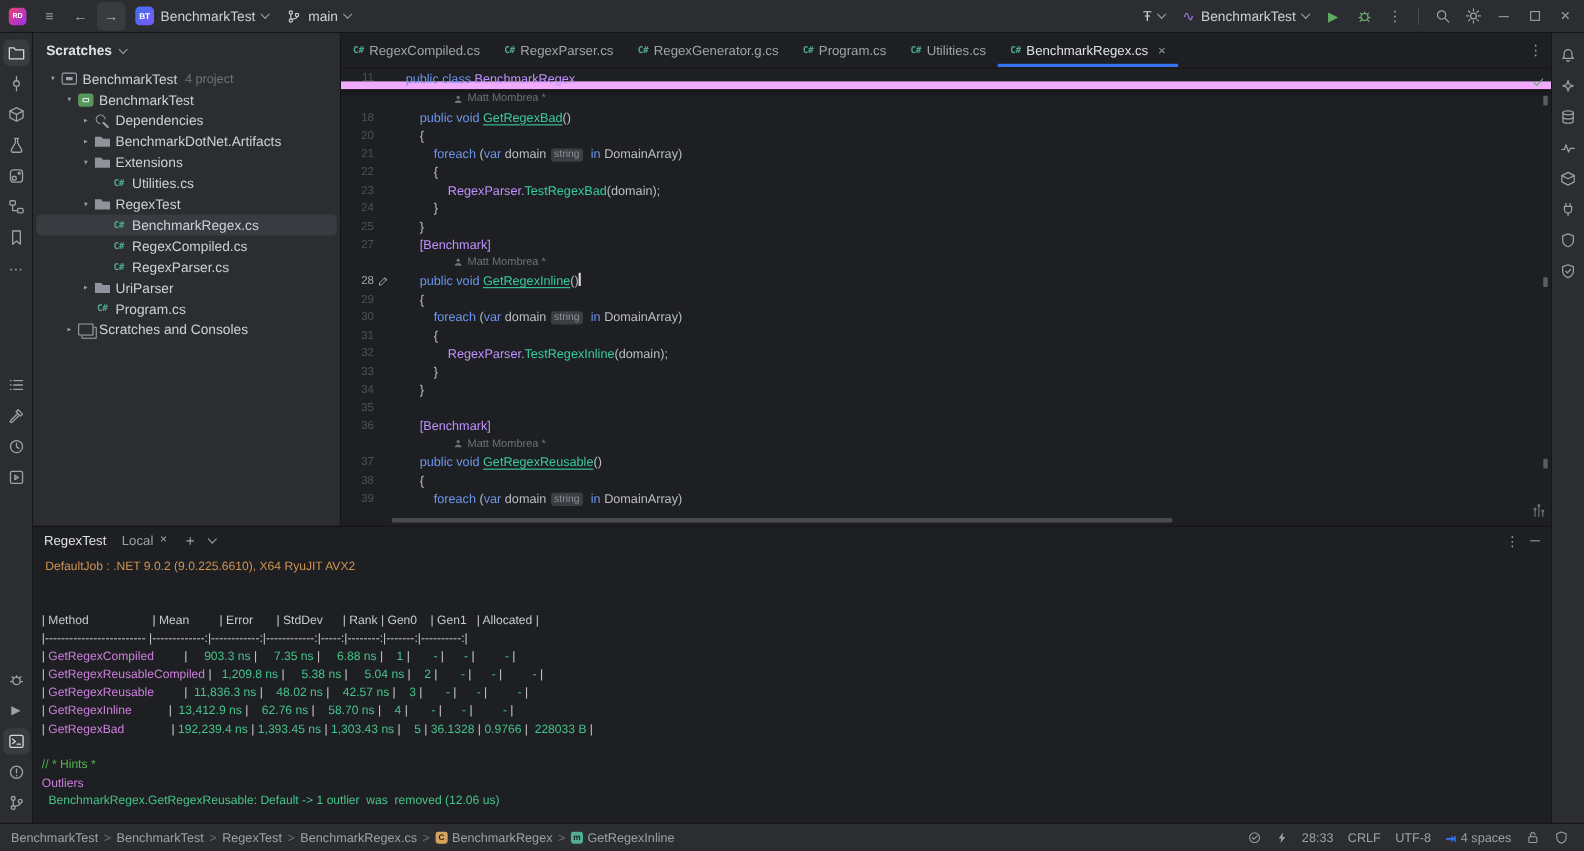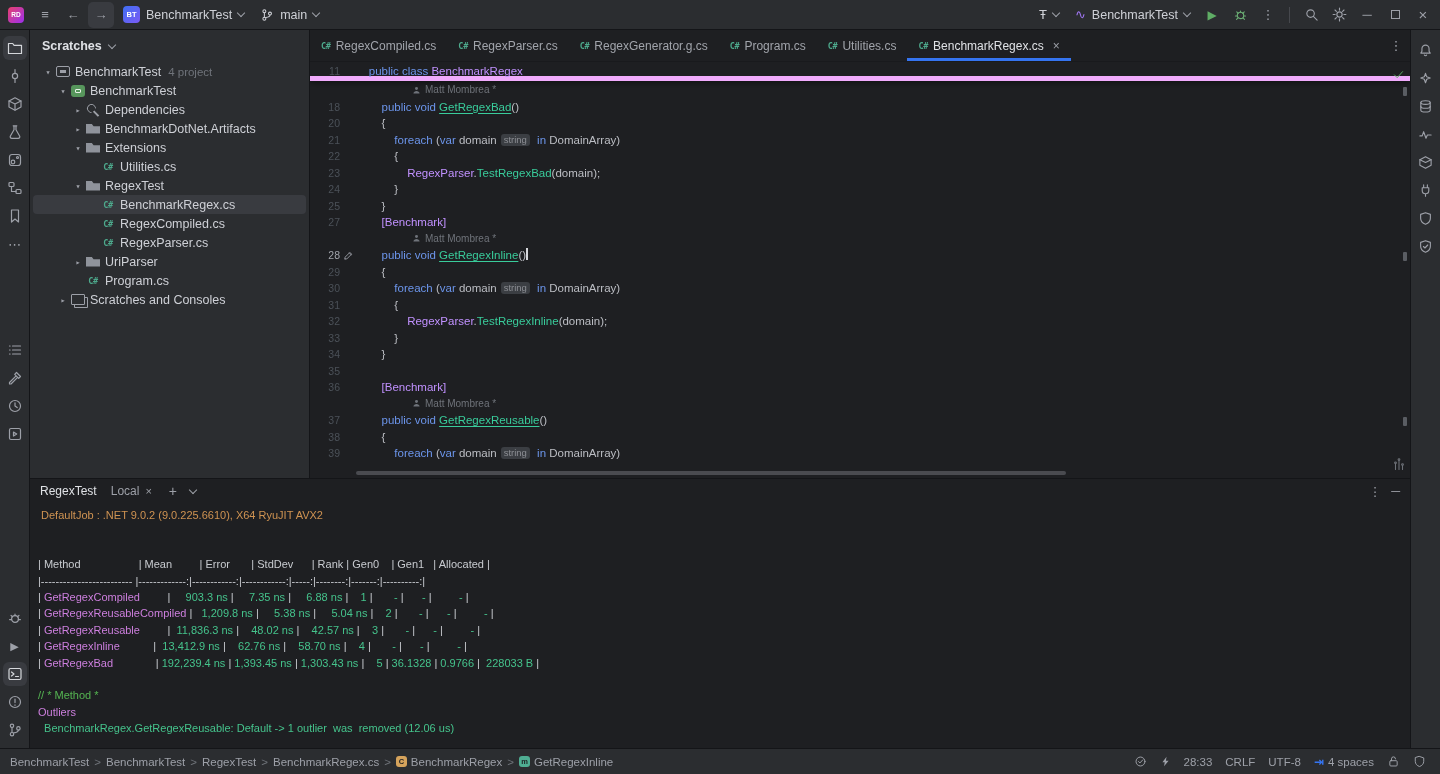--- a/index.html
+++ b/index.html
@@ -69,21 +69,21 @@
   .tabbar{height:32px;display:flex;align-items:stretch;border-bottom:1px solid #191a1d;background:var(--bg)}
   .tabs{display:flex;flex:1;overflow:hidden}
   .tab{position:relative;display:flex;align-items:center;gap:5px;padding:0 11px;color:#a1a4ab;font-size:12px}
   .tab.active{color:var(--txt)}
   .tab.active::after{content:"";position:absolute;left:0;right:0;bottom:0;height:3px;background:var(--accent)}
   .csico{font-size:8.5px;font-weight:bold;color:#4da98c;letter-spacing:-.3px}
   .tclose{margin-left:4px;color:var(--txt2);font-size:12px}
   .tabs-more{width:28px;color:var(--txt2);display:flex;align-items:center;justify-content:center;font-size:13px}
   .editor{position:absolute;top:32px;left:0;right:0;bottom:0;overflow:hidden}
   .sticky{height:19px;background:var(--bg);box-shadow:0 2px 6px rgba(0,0,0,.45);position:relative;z-index:3;
-    border-bottom:5px solid #f0abfc;padding-top:1px}
+    border-bottom:7px solid #f0abfc;padding-top:1px}
   .code{position:absolute;top:20px;left:0;right:12px;bottom:8px;overflow:hidden}
   .crow{display:flex;height:16.5px;line-height:16.5px;font-size:11.5px;white-space:pre;
     font-family:"DejaVu Sans Mono","Liberation Mono",monospace}
   .gut{flex:0 0 46px;display:inline-flex;justify-content:flex-end;align-items:center}
   .lnum{width:28px;text-align:right;color:#4b5158;font-size:10.5px}
   .lnum.cur{color:#a1a4ab}
   .gslot{width:16px;display:inline-flex;justify-content:center;align-items:center}
   .ccontent{flex:1;white-space:pre;overflow:hidden}
   .hintrow{display:inline-flex;align-items:center;gap:4px;padding-left:56px;
     font-family:"Liberation Sans",sans-serif;font-size:10px;color:var(--dim)}
@@ -537,21 +537,21 @@
       <div class="tline mono"></div>
       <div class="tline mono"></div>
       <div class="tline mono"><span class="t-pln">| Method                   | Mean         | Error       | StdDev      | Rank | Gen0    | Gen1   | Allocated |</span></div>
       <div class="tline mono"><span class="t-pln">|------------------------- |-------------:|------------:|------------:|-----:|--------:|-------:|----------:|</span></div>
       <div class="tline mono"><span class="t-pln">| </span><span class="t-mag">GetRegexCompiled        </span><span class="t-pln"> | </span><span class="t-teal">    903.3 ns</span><span class="t-pln"> | </span><span class="t-teal">    7.35 ns</span><span class="t-pln"> | </span><span class="t-teal">    6.88 ns</span><span class="t-pln"> | </span><span class="t-teal">   1</span><span class="t-pln"> | </span><span class="t-teal">      -</span><span class="t-pln"> | </span><span class="t-teal">     -</span><span class="t-pln"> | </span><span class="t-teal">        -</span><span class="t-pln"> |</span></div>
       <div class="tline mono"><span class="t-pln">| </span><span class="t-mag">GetRegexReusableCompiled</span><span class="t-pln"> | </span><span class="t-teal">  1,209.8 ns</span><span class="t-pln"> | </span><span class="t-teal">    5.38 ns</span><span class="t-pln"> | </span><span class="t-teal">    5.04 ns</span><span class="t-pln"> | </span><span class="t-teal">   2</span><span class="t-pln"> | </span><span class="t-teal">      -</span><span class="t-pln"> | </span><span class="t-teal">     -</span><span class="t-pln"> | </span><span class="t-teal">        -</span><span class="t-pln"> |</span></div>
       <div class="tline mono"><span class="t-pln">| </span><span class="t-mag">GetRegexReusable        </span><span class="t-pln"> | </span><span class="t-teal"> 11,836.3 ns</span><span class="t-pln"> | </span><span class="t-teal">   48.02 ns</span><span class="t-pln"> | </span><span class="t-teal">   42.57 ns</span><span class="t-pln"> | </span><span class="t-teal">   3</span><span class="t-pln"> | </span><span class="t-teal">      -</span><span class="t-pln"> | </span><span class="t-teal">     -</span><span class="t-pln"> | </span><span class="t-teal">        -</span><span class="t-pln"> |</span></div>
       <div class="tline mono"><span class="t-pln">| </span><span class="t-mag">GetRegexInline          </span><span class="t-pln"> | </span><span class="t-teal"> 13,412.9 ns</span><span class="t-pln"> | </span><span class="t-teal">   62.76 ns</span><span class="t-pln"> | </span><span class="t-teal">   58.70 ns</span><span class="t-pln"> | </span><span class="t-teal">   4</span><span class="t-pln"> | </span><span class="t-teal">      -</span><span class="t-pln"> | </span><span class="t-teal">     -</span><span class="t-pln"> | </span><span class="t-teal">        -</span><span class="t-pln"> |</span></div>
       <div class="tline mono"><span class="t-pln">| </span><span class="t-mag">GetRegexBad             </span><span class="t-pln"> | </span><span class="t-teal">192,239.4 ns</span><span class="t-pln"> | </span><span class="t-teal">1,393.45 ns</span><span class="t-pln"> | </span><span class="t-teal">1,303.43 ns</span><span class="t-pln"> | </span><span class="t-teal">   5</span><span class="t-pln"> | </span><span class="t-teal">36.1328</span><span class="t-pln"> | </span><span class="t-teal">0.9766</span><span class="t-pln"> | </span><span class="t-teal"> 228033 B</span><span class="t-pln"> |</span></div>
       <div class="tline mono"></div>
-      <div class="tline mono"><span class="t-grn">// * Method *</span></div>
+      <div class="tline mono"><span class="t-grn">// * Hints *</span></div>
       <div class="tline mono"><span class="t-mag">Outliers</span></div>
       <div class="tline mono"><span class="t-teal">  BenchmarkRegex.GetRegexReusable: Default -&gt; 1 outlier  was  removed (12.06 us)</span></div>
     </div>
 </div>
 
 <div class="statusbar">
   <div class="breadcrumb">
       <span class="bitem">
         <span>BenchmarkTest</span>
       </span>

